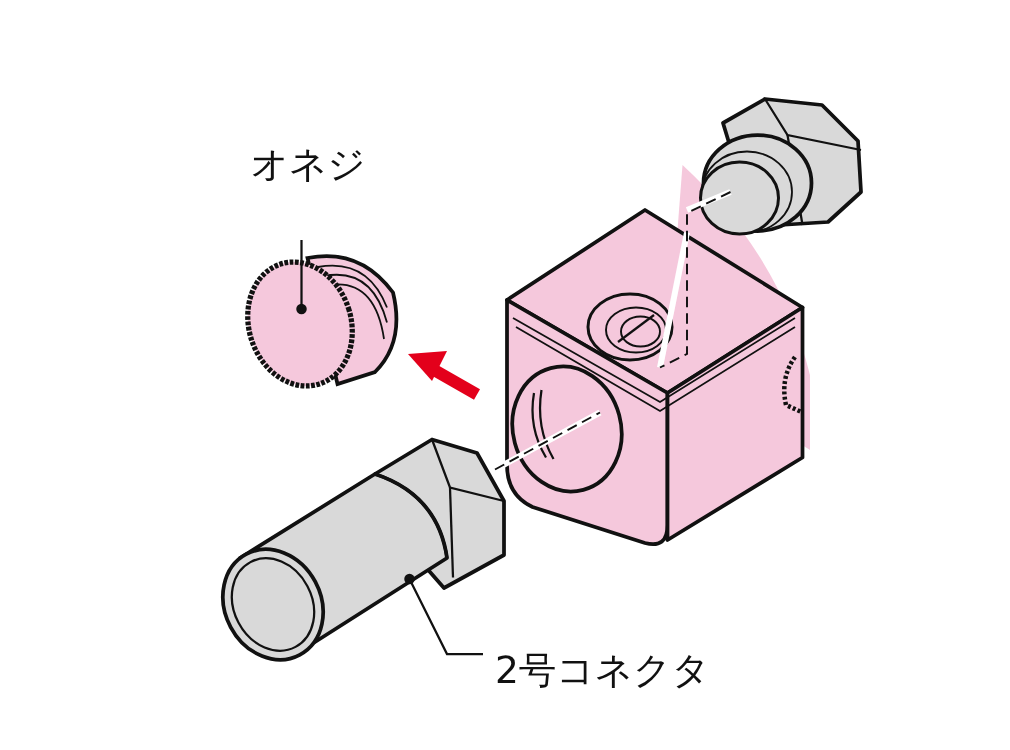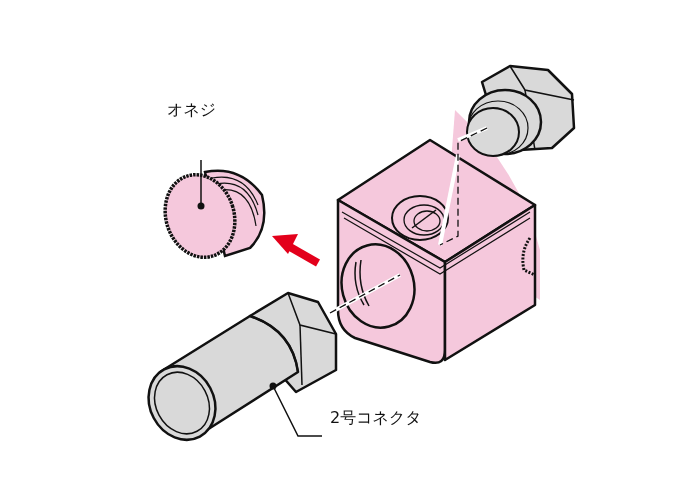--- a/index.html
+++ b/index.html
@@ -1,22 +1,22 @@
 <!DOCTYPE html>
 <html><head>
 <meta charset="utf-8">
 <style>
   html, body { margin:0; padding:0; background:#ffffff; }
   body { width:673px; height:500px; position:relative; overflow:hidden;
          font-family:"DejaVu Sans", "Liberation Sans", sans-serif; }
   #stage { position:absolute; left:0; top:0; width:673px; height:500px; }
-  .label { position:absolute; color:#111; font-size:16px; line-height:23px; white-space:nowrap; }
+  .label { position:absolute; color:#111; font-size:25px; line-height:23px; white-space:nowrap; }
   #lbl-cap { left:167px; top:98px; text-align:center; }
   #lbl-cap span { display:block; }
-  #lbl-conn { left:330px; top:406px;text-align:center; }
+  #lbl-conn { left:330px; top:435px;text-align:center; }
 </style>
 </head>
 <body>
 
 <svg id="stage" viewBox="0 0 673 500" xmlns="http://www.w3.org/2000/svg">
   <defs>
     <clipPath id="boxclip">
       <path d="M330 180 L520 170 Q560 230 545 290 L540 560 L330 560 Z"></path>
     </clipPath>
   </defs>

